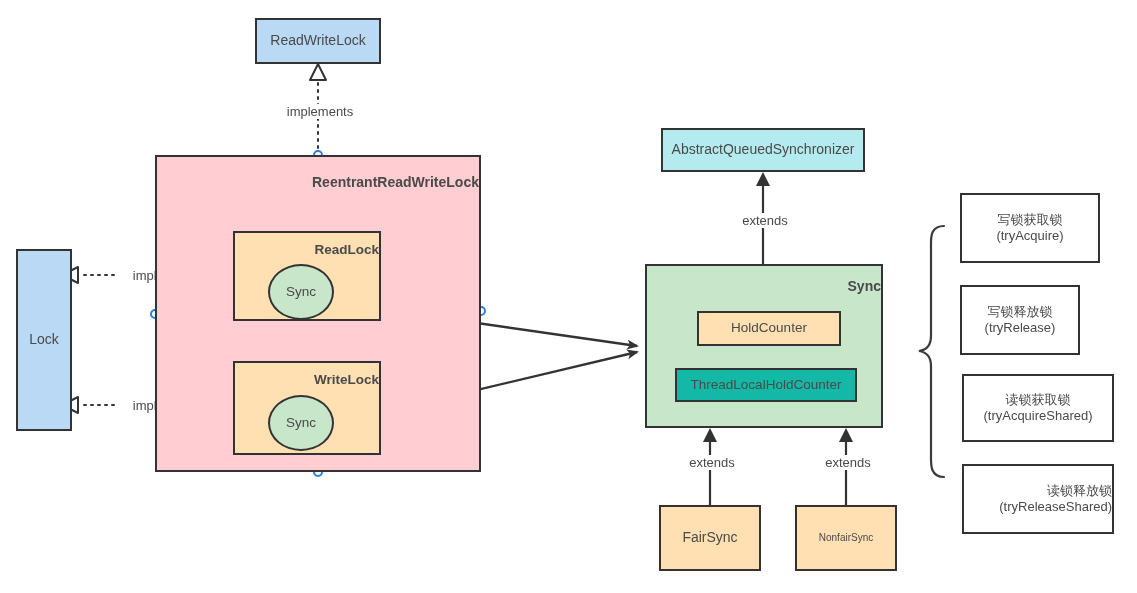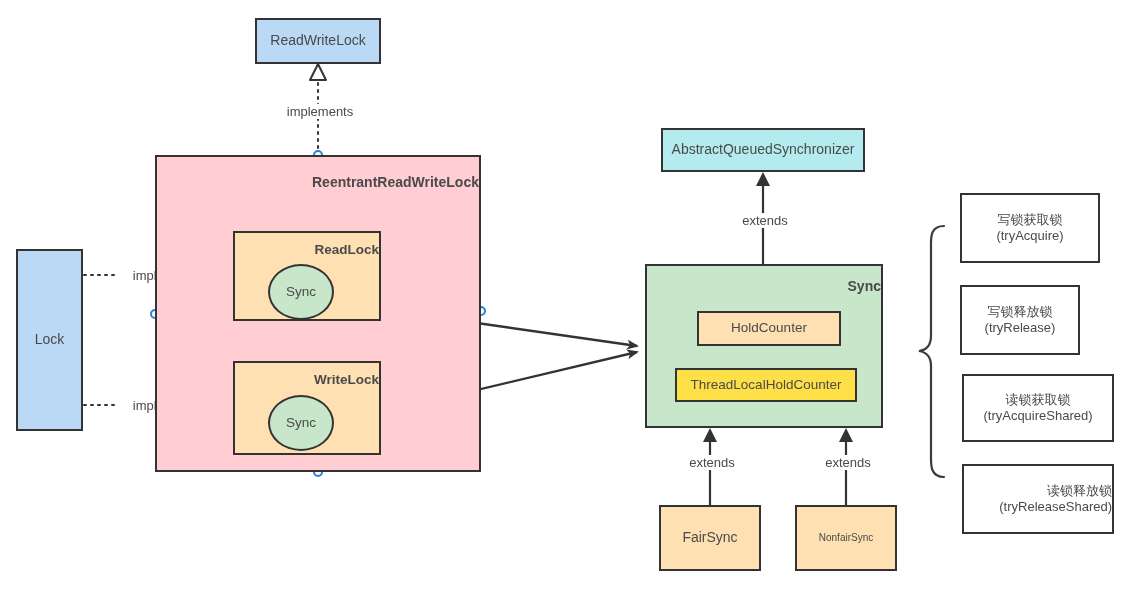--- a/index.html
+++ b/index.html
@@ -98,21 +98,21 @@
       <circle cx="318" cy="472" r="4" fill="#ffffff" stroke="#2a7fde" stroke-width="2"></circle>
     </g>
   </svg>
 
   <div class="node" style="left:255px;top:18px;width:126px;height:46px;background:#b9d9f5;font-size:14px;">
     <span>ReadWriteLock</span>
   </div>
 
   <div class="edge-label" style="left:270px;top:104px;width:96px;font-size:13px;">implements</div>
 
-  <div class="node" style="left:16px;top:249px;width:67px;height:182px;background:#b9d9f5;font-size:14px;">
+  <div class="node" style="left:16px;top:249px;width:56px;height:182px;background:#b9d9f5;font-size:14px;">
     <span>Lock</span>
   </div>
 
   <div class="edge-label" style="left:116px;top:268px;width:96px;font-size:13px;">implements</div>
   <div class="edge-label" style="left:116px;top:398px;width:96px;font-size:13px;">implements</div>
 
   <div class="node" style="left:155px;top:155px;width:326px;height:317px;background:#ffcdd2;
               display:block;">
     <div class="title-top" style="top:17px;font-size:14px;">ReentrantReadWriteLock</div>
   </div>
@@ -138,21 +138,21 @@
   </div>
 
   <div class="edge-label" style="left:715px;top:213px;width:96px;font-size:13px;">extends</div>
 
   <div class="node" style="left:645px;top:264px;width:238px;height:164px;background:#c8e6c9;display:block;">
     <div class="title-top" style="top:12px;font-size:14px;">Sync</div>
   </div>
   <div class="node" style="left:697px;top:311px;width:144px;height:35px;background:#ffe0b2;font-size:13.5px;">
     <span>HoldCounter</span>
   </div>
-  <div class="node" style="left:675px;top:368px;width:182px;height:34px;background:#fde047;font-size:13.5px;">
+  <div class="node" style="left:675px;top:368px;width:182px;height:34px;background:#14b8a6;font-size:13.5px;">
     <span>ThreadLocalHoldCounter</span>
   </div>
 
   <div class="edge-label" style="left:662px;top:455px;width:96px;font-size:13px;">extends</div>
   <div class="edge-label" style="left:798px;top:455px;width:96px;font-size:13px;">extends</div>
 
   <div class="node" style="left:659px;top:505px;width:102px;height:66px;background:#ffe0b2;font-size:14px;">
     <span>FairSync</span>
   </div>
   <div class="node" style="left:795px;top:505px;width:102px;height:66px;background:#ffe0b2;font-size:10px;">

